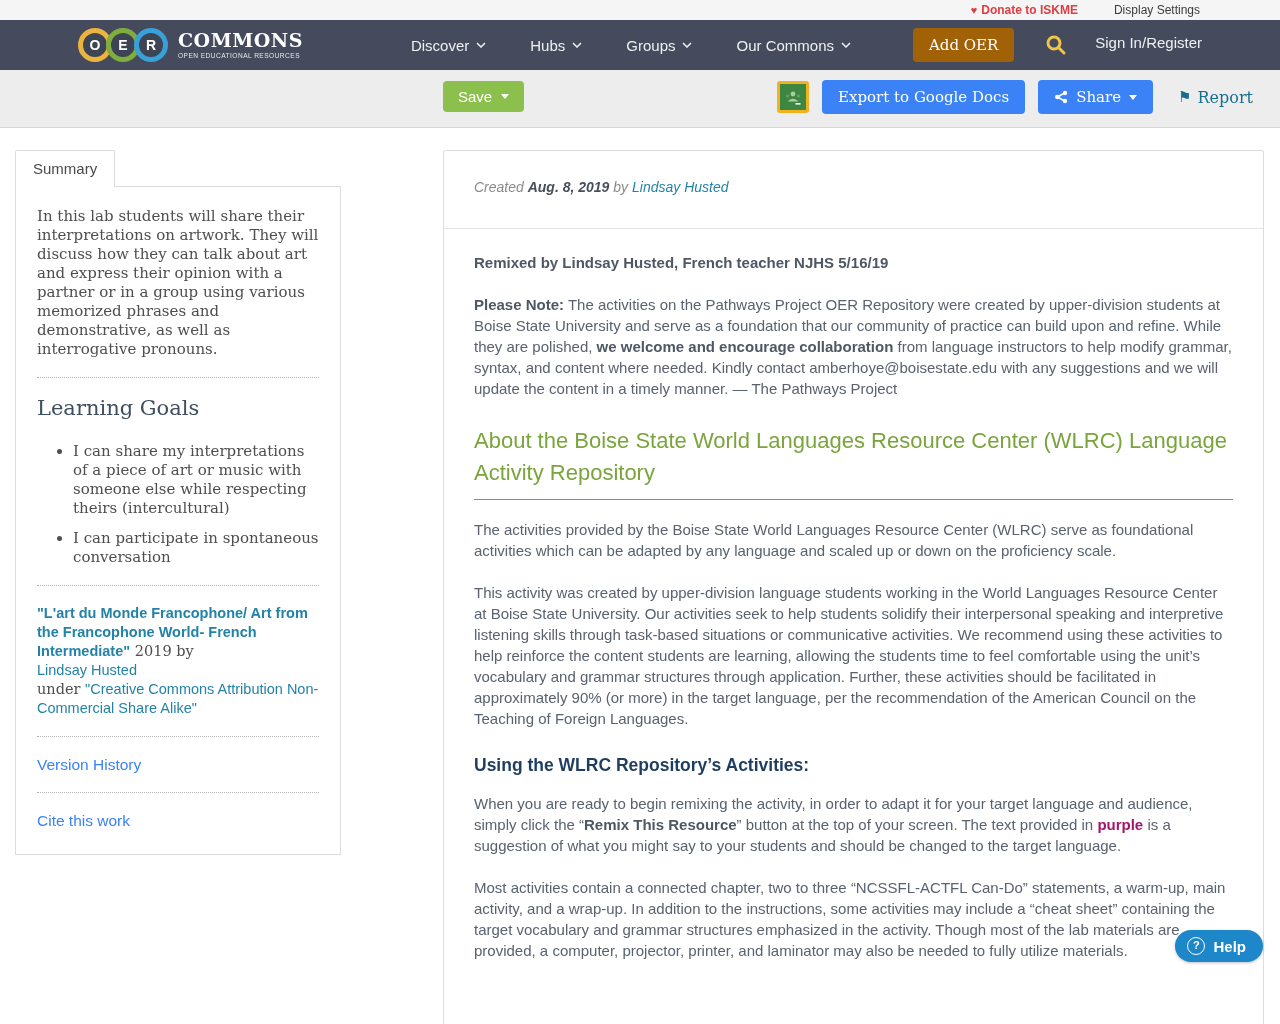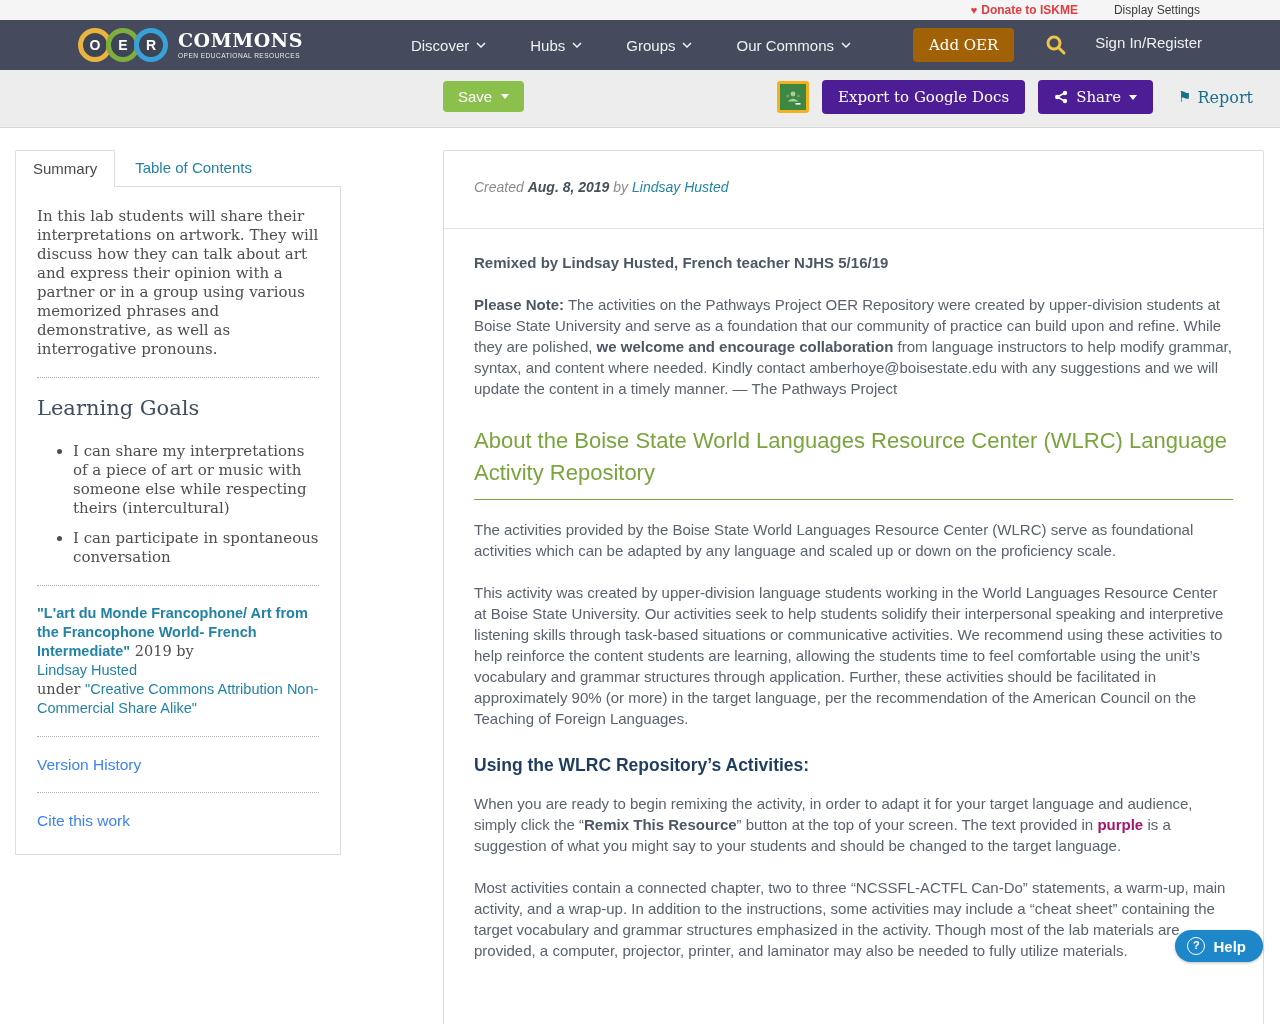--- a/index.html
+++ b/index.html
@@ -35,21 +35,21 @@
 
   
   .toolbar { height:58px; background:#ededee; border-bottom:1px solid #d6d6d6; position:relative;padding-left:28px; }
   .btn-save { position:absolute; left:443px; top:11px; background:#8cc04c; color:#fff; border:none;
     border-radius:4px; padding:7px 15px; font-size:15px; display:flex; align-items:center; gap:9px; cursor:pointer;}
   .caret { width:0; height:0; border-left:4.5px solid transparent; border-right:4.5px solid transparent;
     border-top:5px solid #fff; display:inline-block; }
   .tool-right { position:absolute; right:27px; top:10px; display:flex; align-items:center; gap:13px; }
   .gc-btn { width:32px; height:32px; border:3px solid #f2b11d; border-radius:3px; background:#3e8743;
     display:flex; align-items:center; justify-content:center; cursor:pointer; }
-  .btn-teal { background:#4c1d95; color:#fff; border:none; border-radius:4px; padding:8px 16px;
+  .btn-teal { background:#3b82f6; color:#fff; border:none; border-radius:4px; padding:8px 16px;
     font-family:"DejaVu Serif", serif; font-size:15px; display:flex; align-items:center; gap:8px; cursor:pointer; }
   .report { color:#17708f; font-family:"DejaVu Serif", serif; font-size:16px; display:flex;
     align-items:center; gap:6px; margin-left:12px; cursor:pointer; }
   .flag { font-size:15px; font-family:"DejaVu Sans", sans-serif; }
 
   
   .content { position:relative; }
 
   
   .sidebar { position:absolute; left:15px; top:22px; width:326px; }
@@ -193,21 +193,20 @@
       <span>Report</span>
     </span>
   </div>
 </div>
 
 <div class="content">
 
   <div class="sidebar">
     <div class="tabs">
       <span class="tab-active">Summary</span>
-      <span class="tab">Table of Contents</span>
     </div>
     <div class="sidebar-card">
       <p class="summary-p">In this lab students will share their interpretations on artwork. They will discuss how they can talk about art and express their opinion with a partner or in a group using various memorized phrases and demonstrative, as well as interrogative pronouns.</p>
       <hr class="dotted">
       <h2 class="lg-title">Learning Goals</h2>
       <ul class="lg-list">
         <li><span>I can share my interpretations of a piece of art or music with someone else while respecting theirs (intercultural)</span></li>
         <li><span>I can participate in spontaneous conversation</span></li>
       </ul>
       <hr class="dotted">

